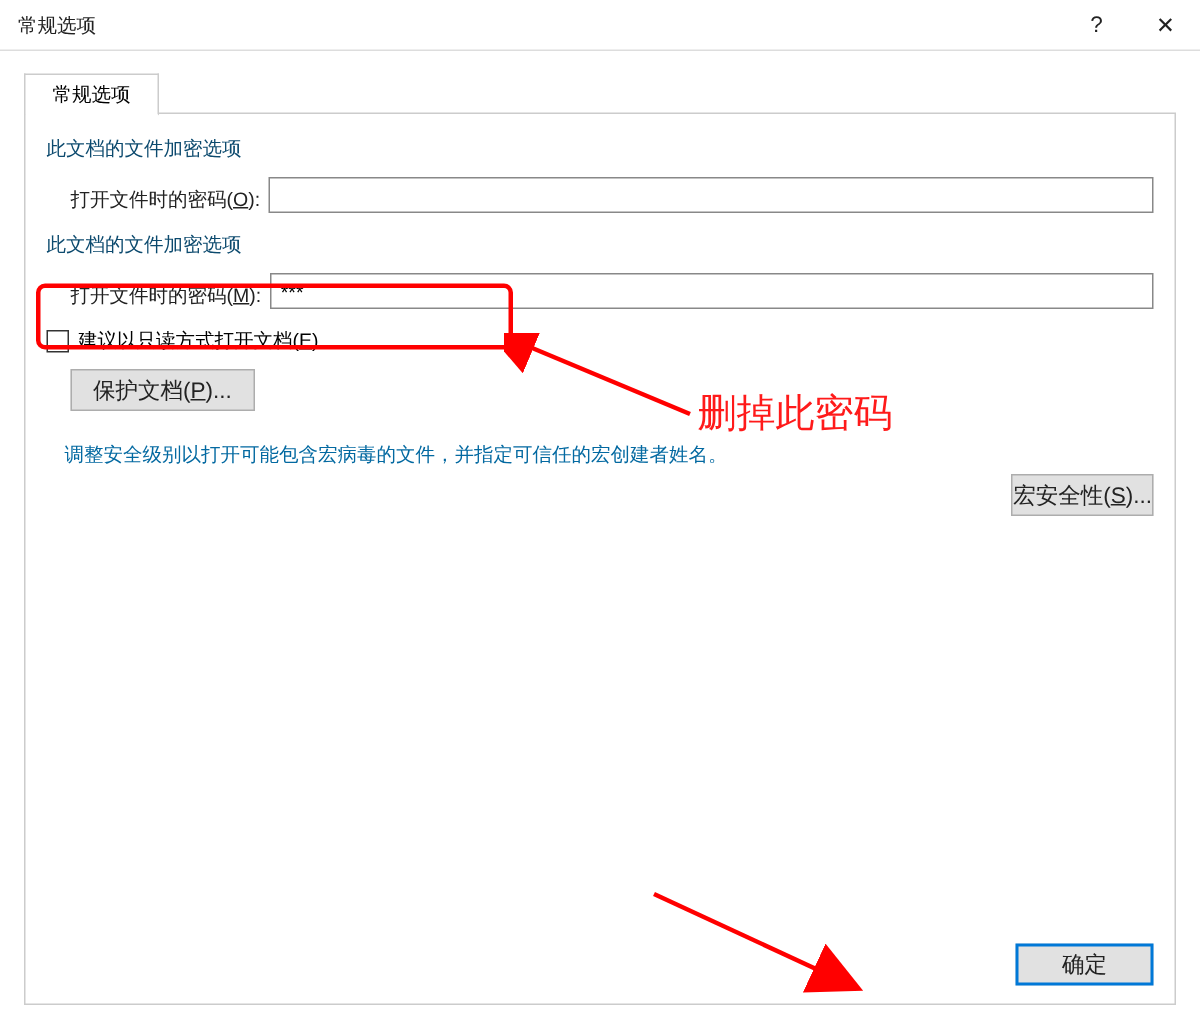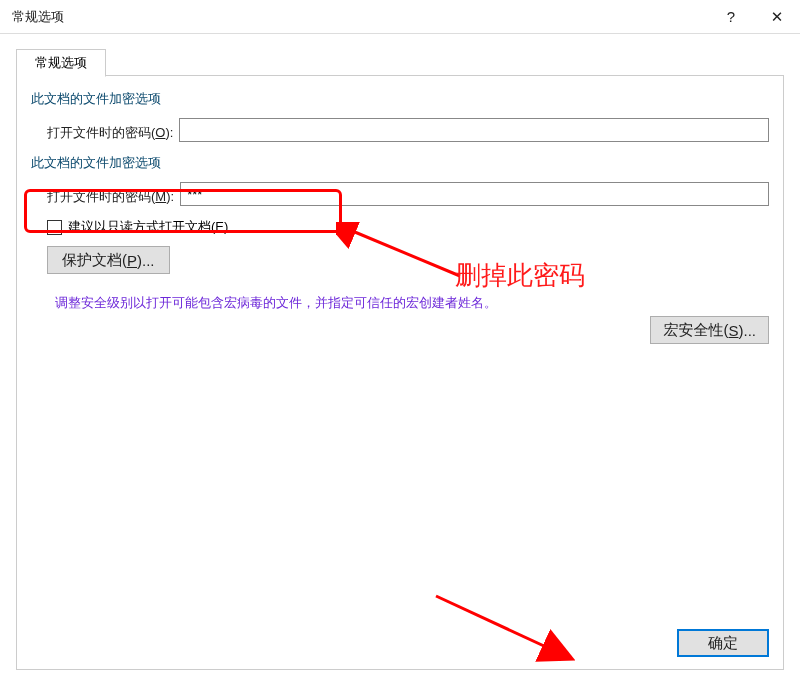--- a/index.html
+++ b/index.html
@@ -92,21 +92,20 @@
       border: 1px solid #888;
       padding: 0 6px;
       font-size: 13px;
       outline: none;
       background: #fff;
     }
     .underline { text-decoration: underline; }
     .checkbox-row {
       display: flex;
       align-items: center;
-      margin-left: 16px;
       margin-bottom: 10px;
     }
     .checkbox {
       width: 15px;
       height: 15px;
       border: 1px solid #333;
       margin-right: 6px;
       cursor: pointer;
       background: #fff;
     }
@@ -118,29 +117,29 @@
       font-size: 15px;
       display: inline-flex;
       align-items: center;
       justify-content: center;
       cursor: pointer;
       color: #222;
     }
     .protect-btn { margin-left: 16px; margin-bottom: 14px; }
     .macro-desc {
       font-size: 13px;
-      color: #6d28d9;
-      margin-left: 24px;
+      color: #0369a1;
+      margin-left: 12px;
       margin-top: 6px;
     }
     .macro-btn {
       position: absolute;
       right: 14px;
       top: 240px;
-      padding: 0 12px;
+      padding: 0 0;
     }
     .footer {
       position: absolute;
       bottom: 12px;
       right: 14px;
       display: flex;
       gap: 10px;
     }
     .footer .btn { width: 92px; justify-content: center; }
     .footer .btn.ok { border: 1px solid #0078d7; box-shadow: inset 0 0 0 1px #0078d7; }
@@ -226,21 +225,21 @@
 
 <svg class="anno" style="left:336px; top:222px; width:130px; height:60px;" viewBox="0 0 130 60">
   <defs>
     <marker id="ah1" markerWidth="12" markerHeight="12" refX="2" refY="6" orient="auto">
       <path d="M0,0 L12,6 L0,12 Z" fill="#ff0000"></path>
     </marker>
   </defs>
   <line x1="124" y1="54" x2="14" y2="8" stroke="#ff0000" stroke-width="3" marker-end="url(#ah1)"></line>
 </svg>
 
-<div class="annotation-text" style="left:455px; top:258px;text-align:center;">删掉此密码</div>
+<div class="annotation-text" style="left:465px; top:258px;text-align:center;">删掉此密码</div>
 
 <svg class="anno" style="left:430px; top:590px; width:150px; height:80px;" viewBox="0 0 150 80">
   <defs>
     <marker id="ah2" markerWidth="12" markerHeight="12" refX="10" refY="6" orient="auto">
       <path d="M0,0 L12,6 L0,12 Z" fill="#ff0000"></path>
     </marker>
   </defs>
   <line x1="6" y1="6" x2="140" y2="68" stroke="#ff0000" stroke-width="3" marker-end="url(#ah2)"></line>
 </svg>
 

